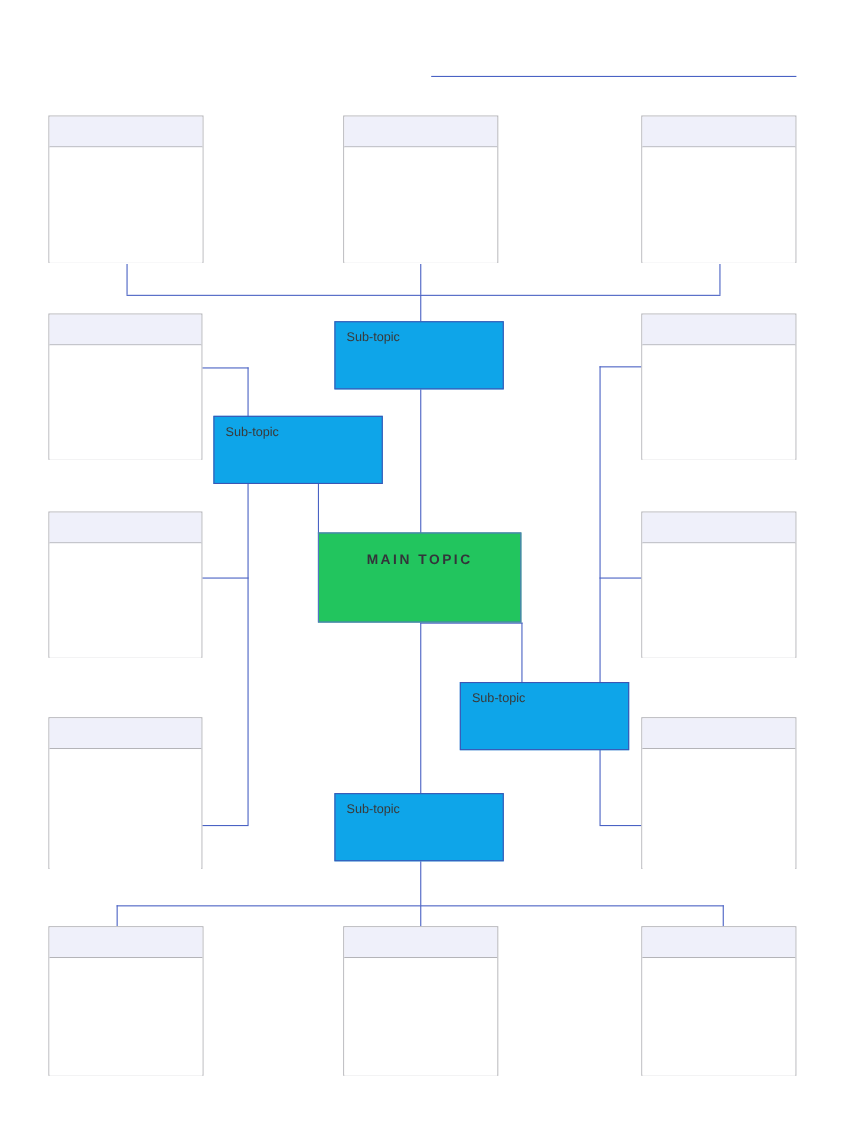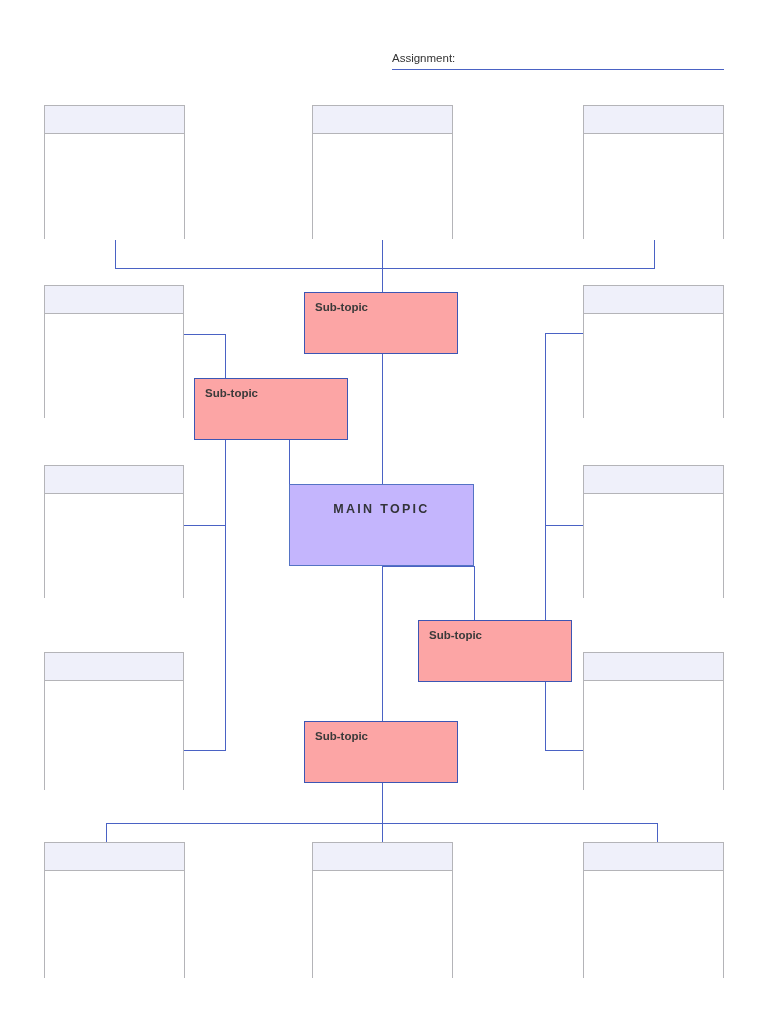--- a/index.html
+++ b/index.html
@@ -64,38 +64,37 @@
   }
   .detail-body {
     background: #ffffff;
   }
 
   
   .sub-box {
     position: absolute;
     box-sizing: border-box;
     border: 1.6px solid #3c56b4;
-    background: #fca5a5;
-    font-weight: bold;
+    background: #0ea5e9;
   }
   .sub-box .sub-label {
     position: absolute;
     left: 10px;
     top: 8px;
     font-size: 11.5px;
     color: #3a3a3a;
     white-space: nowrap;
   }
 
   
   .main-box {
     position: absolute;
     box-sizing: border-box;
     border: 1.8px solid #5573c4;
-    background: #c4b5fd;
+    background: #22c55e;
   }
   .main-label {
     position: absolute;
     left: 0;
     right: 0;
     top: 17px;
     text-align: center;
     font-size: 12.5px;
     font-weight: bold;
     letter-spacing: 2.3px;
@@ -113,23 +112,20 @@
     width: 0;
     border-left: 1.3px solid #4a62c4;
   }
 </style>
 </head>
 <body>
 
 <div id="page">
 
 
-  <div class="assignment-wrap">
-    <span class="assignment-label">Assignment:</span>
-  </div>
   <div class="assignment-rule"></div>
 
   <div class="ln-v" style="left:115px; top:240px; height:28px;"></div>
   <div class="ln-v" style="left:382px; top:240px; height:28px;"></div>
   <div class="ln-v" style="left:654px; top:240px; height:28px;"></div>
   <div class="ln-h" style="left:115px; top:268px; width:540px;"></div>
   <div class="ln-v" style="left:382px; top:268px; height:24px;"></div>
 
   <div class="ln-v" style="left:382px; top:354px; height:131px;"></div>
   <div class="ln-v" style="left:382px; top:566px; height:156px;"></div>

